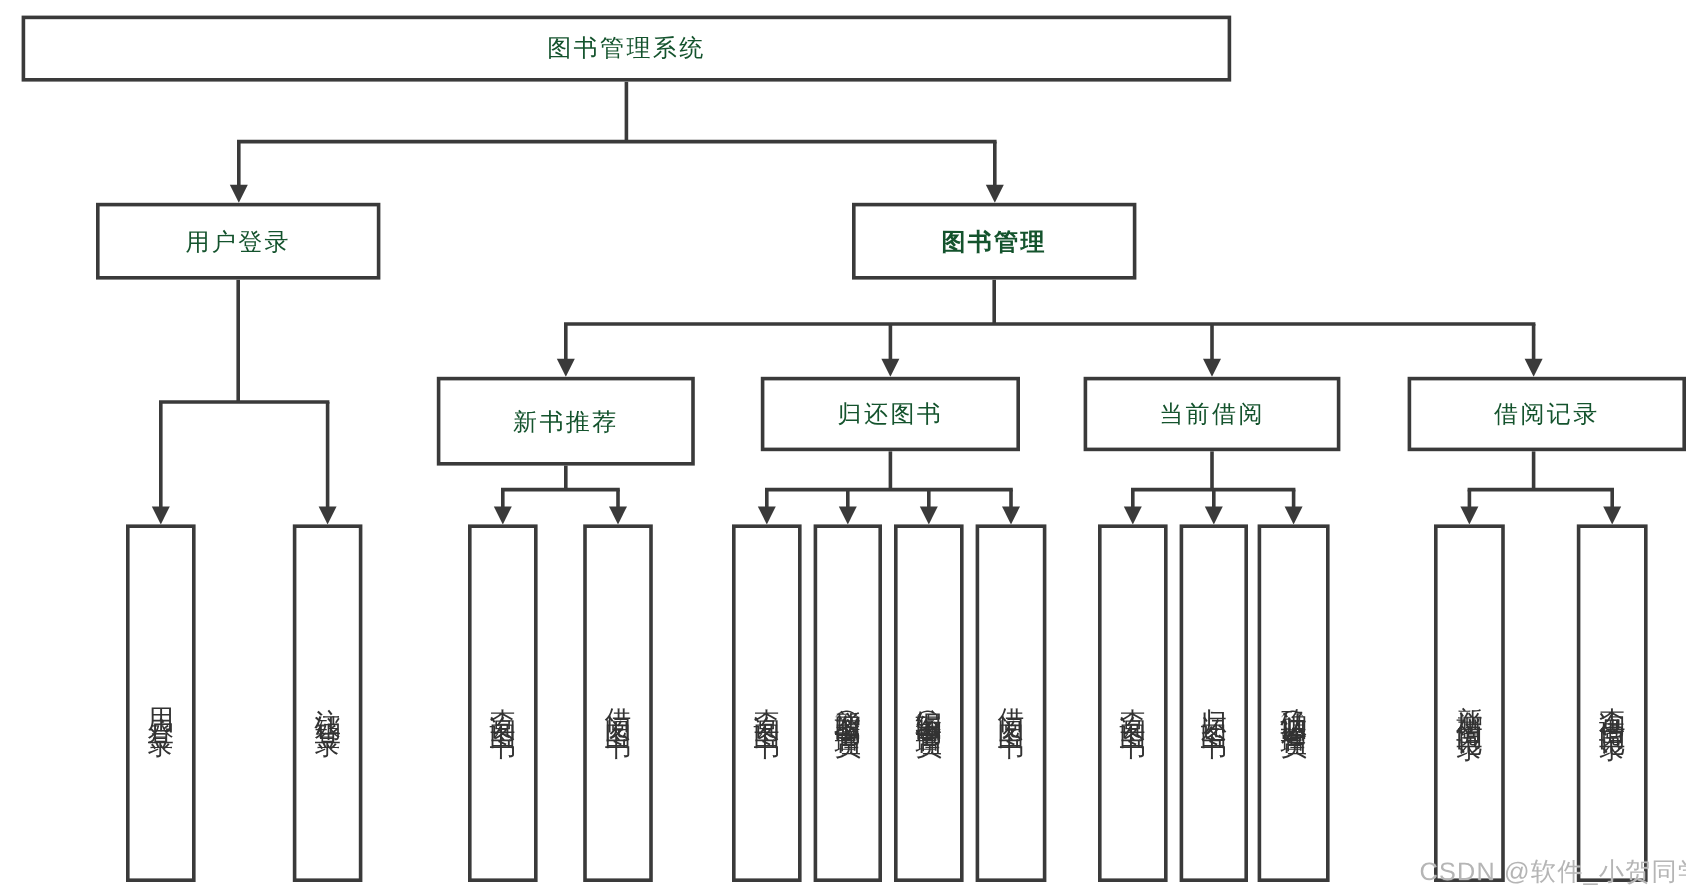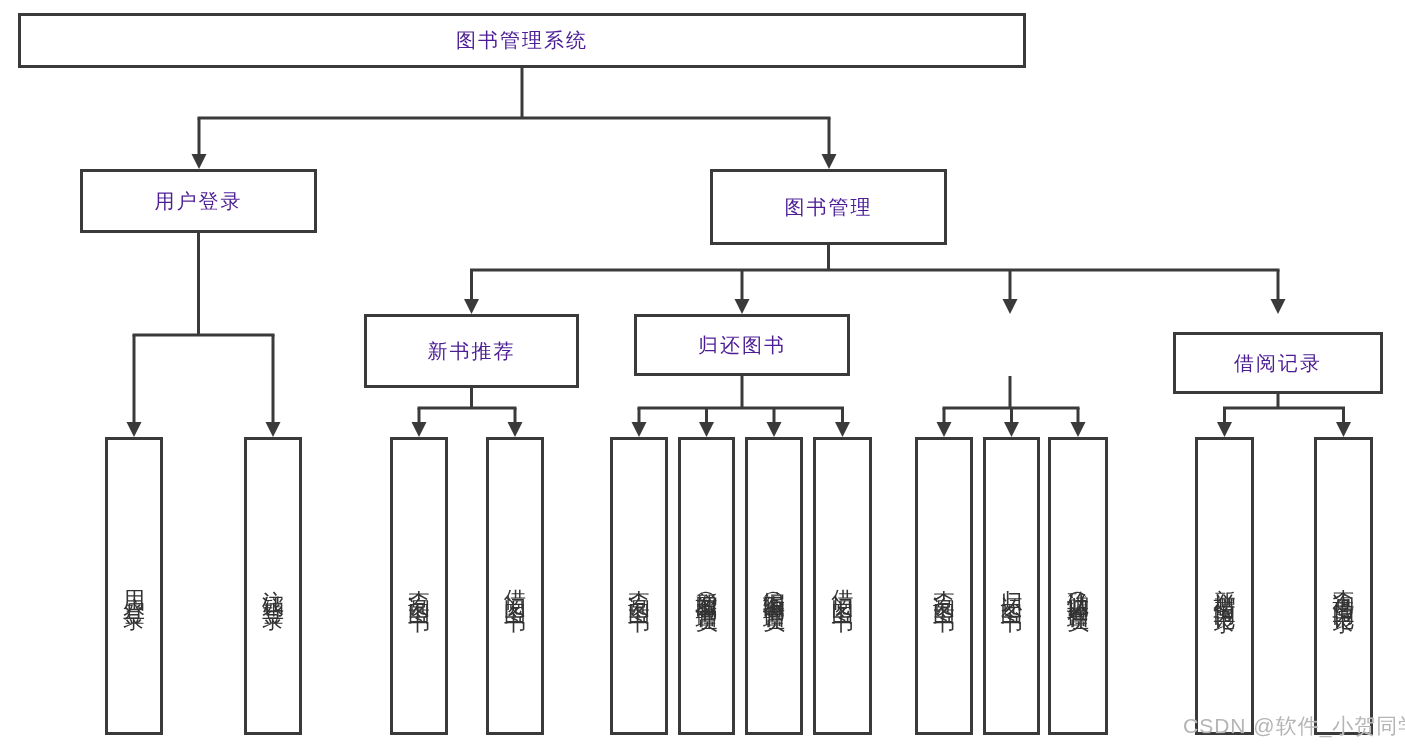--- a/index.html
+++ b/index.html
@@ -23,21 +23,21 @@
     border: 3px solid #3a3a3a;
     background: #ffffff;
     display: flex;
     align-items: center;
     justify-content: center;
     z-index: 2;
   }
   .hlabel {
     font-size: 20px;
     letter-spacing: 2px;
-    color: #4c1d95;
+    color: #14532d;
     white-space: nowrap;
   }
   .root-label { font-size: 20px; }
   .vlabel {
     writing-mode: vertical-rl;
     text-orientation: mixed;
     font-size: 22px;
     letter-spacing: 7px;
     color: #333333;
     line-height: 1;
@@ -121,31 +121,34 @@
     </g>
   </svg>
 
   <div class="box" style="left:18px; top:13px; width:1008px; height:55px;">
     <span class="hlabel root-label">图书管理系统</span>
   </div>
 
   <div class="box" style="left:80px; top:169px; width:237px; height:64px;">
     <span class="hlabel">用户登录</span>
   </div>
-  <div class="box" style="left:710px; top:169px; width:237px; height:76px;">
+  <div class="box" style="left:710px; top:169px; width:237px; height:64px;font-weight:bold;">
     <span class="hlabel">图书管理</span>
   </div>
 
   <div class="box" style="left:364px; top:314px; width:215px; height:74px;">
     <span class="hlabel">新书推荐</span>
   </div>
   <div class="box" style="left:634px; top:314px; width:216px; height:62px;">
     <span class="hlabel">归还图书</span>
   </div>
-  <div class="box" style="left:1173px; top:332px; width:210px; height:62px;">
+  <div class="box" style="left:903px; top:314px; width:214px; height:62px;">
+    <span class="hlabel">当前借阅</span>
+  </div>
+  <div class="box" style="left:1173px; top:314px; width:232px; height:62px;">
     <span class="hlabel">借阅记录</span>
   </div>
 
   <div class="box" style="left:105px; top:437px; width:58px; height:298px;">
     <span class="vlabel">用户登录</span>
   </div>
   <div class="box" style="left:244px; top:437px; width:58px; height:298px;">
     <span class="vlabel">注销登录</span>
   </div>
   <div class="box" style="left:390px; top:437px; width:58px; height:298px;">

